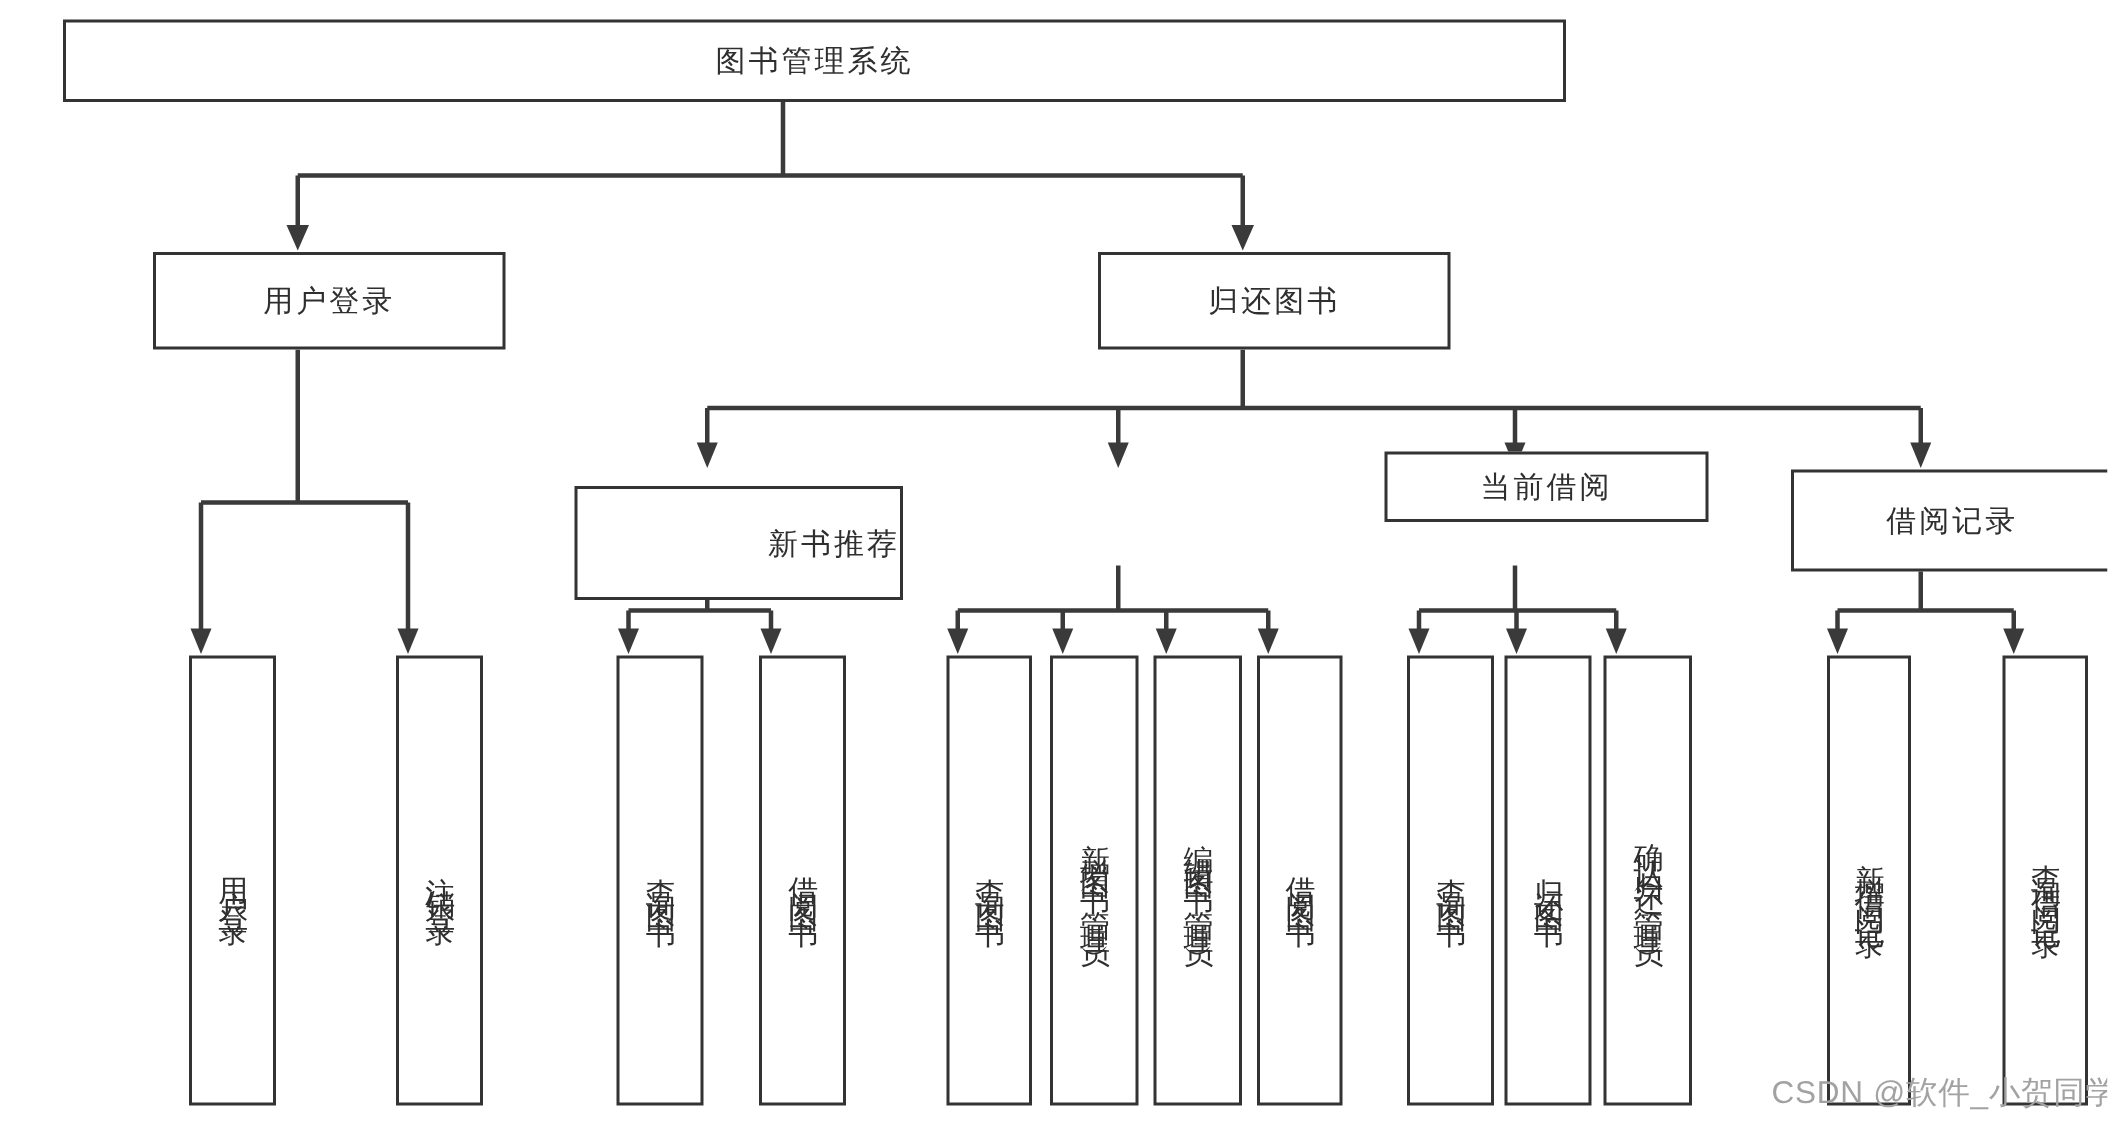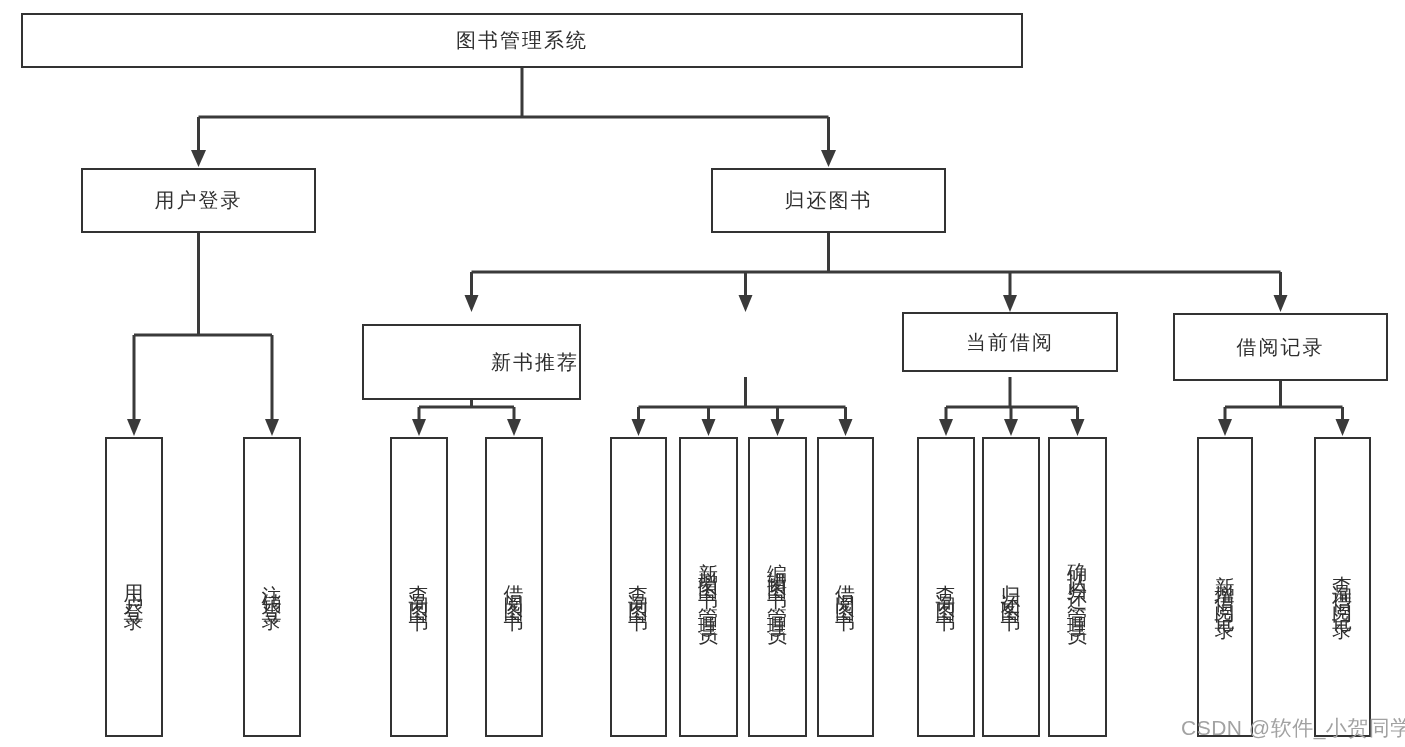--- a/index.html
+++ b/index.html
@@ -35,20 +35,21 @@
   .node {
     position: absolute;
     box-sizing: border-box;
     background: #ffffff;
     border: 2.5px solid #333333;
     display: flex;
     align-items: center;
     justify-content: center;
     z-index: 2;
     color: #2f2f2f;
+    margin-left: 21px;
   }
   .hbox {
     font-size: 20px;
     letter-spacing: 2px;
     white-space: nowrap;
   }
   .root-box {
     border-width: 2px;
   }
   .vbox {
@@ -127,21 +128,21 @@
   <div class="node hbox" style="left:81px;top:168px;width:235px;height:65px;">
     <span>用户登录</span>
   </div>
   <div class="node hbox" style="left:711px;top:168px;width:235px;height:65px;">
     <span>归还图书</span>
   </div>
 
   <div class="node hbox" style="left:362px;top:324px;width:219px;height:76px;justify-content:flex-end;">
     <span>新书推荐</span>
   </div>
-  <div class="node hbox" style="left:902px;top:312px;width:216px;height:60px;">
+  <div class="node hbox" style="left:902px;top:301px;width:216px;height:47px;">
     <span>当前借阅</span>
   </div>
   <div class="node hbox" style="left:1173px;top:313px;width:215px;height:68px;">
     <span>借阅记录</span>
   </div>
 
   <div class="node vbox" style="left:105px;top:437px;width:58px;height:300px;">
     <span class="vlabel">用户登录</span>
   </div>
   <div class="node vbox" style="left:243px;top:437px;width:58px;height:300px;">

